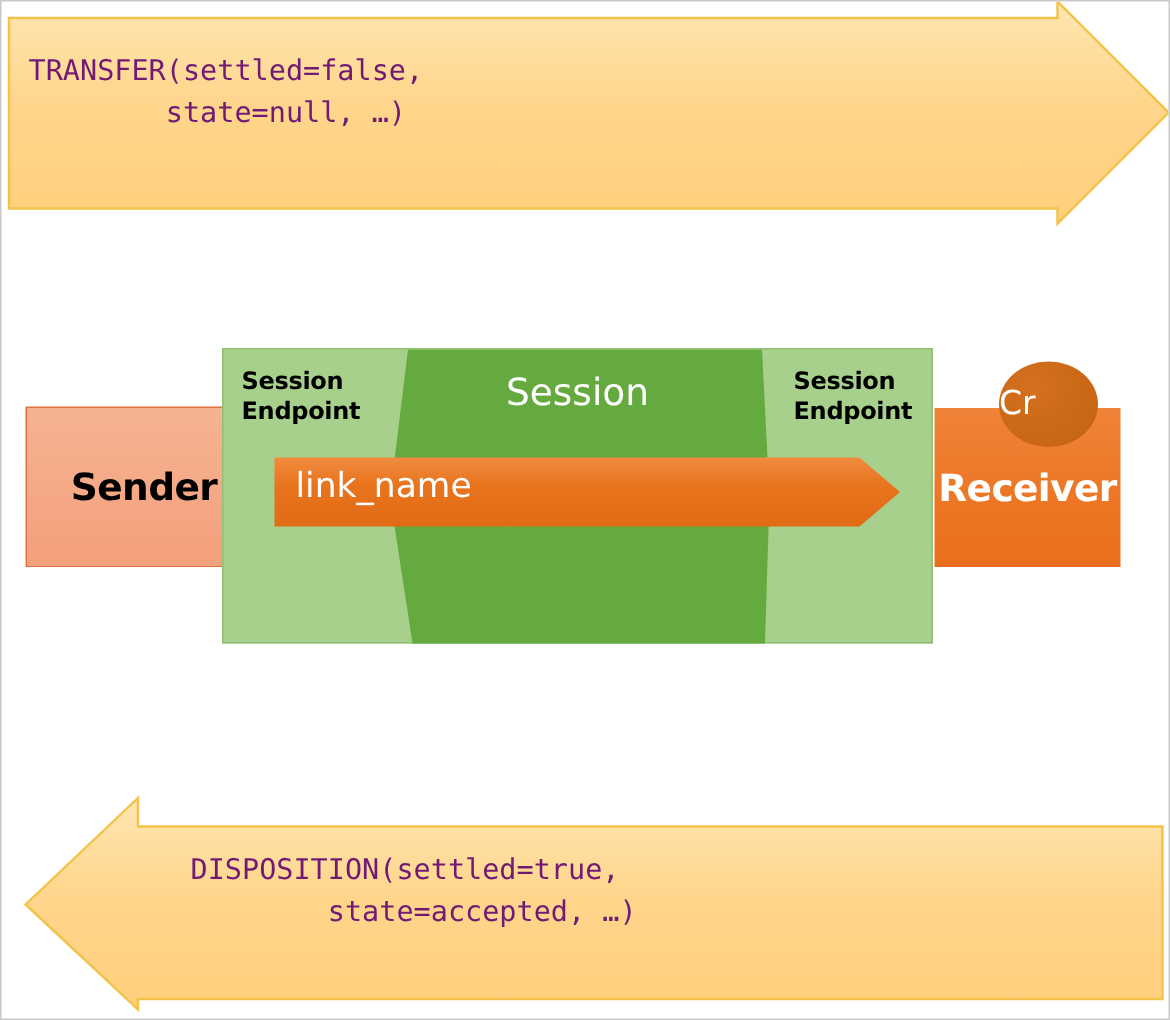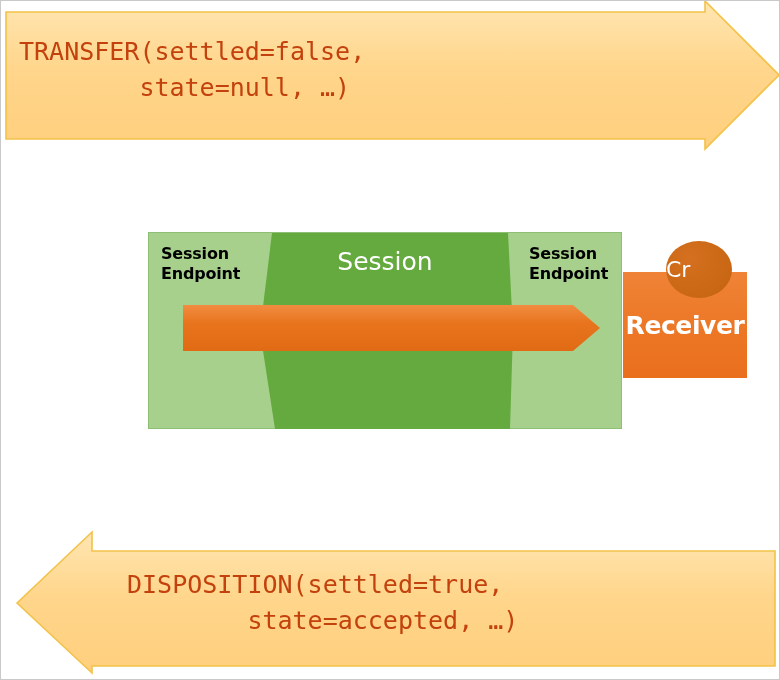--- a/index.html
+++ b/index.html
@@ -28,22 +28,22 @@
     top: 0;
     width: 780px;
     height: 680px;
     pointer-events: none;
   }
 
   
   .arrow-text {
     position: absolute;
     font-family: "DejaVu Sans Mono", "Liberation Mono", monospace;
-    font-size: 25px;
-    color: #c2410c;
+    font-size: 19px;
+    color: #701a75;
     white-space: pre;
     line-height: 1.45;
     letter-spacing: 0px;
   }
   #transfer-text {
     left: 18px;
     top: 33px;
   }
   #disposition-text {
     left: 78px;
@@ -207,20 +207,23 @@
   <div class="arrow-text" id="transfer-text"><span>TRANSFER(settled=false,</span>
 <span>        state=null, …)</span></div>
 
   <svg class="arrow-layer" viewBox="0 0 780 680" width="780" height="680" aria-hidden="true">
     <polygon points="16,602 91,531 91,550 774,550 774,665 91,665 91,672" fill="url(#gradArrowBot)" stroke="#f2c249" stroke-width="1.6"></polygon>
   </svg>
 
   <div class="arrow-text" id="disposition-text"><span>DISPOSITION(settled=true,</span>
 <span>        state=accepted, …)</span></div>
 
+  <div id="sender-box">
+    <span class="boxlabel">Sender</span>
+  </div>
 
   <div id="receiver-box">
     <span class="boxlabel">Receiver</span>
   </div>
 
   <div id="session-box">
     <svg id="session-hex" viewBox="0 0 474 197" width="474" height="197" preserveAspectRatio="none" aria-hidden="true">
       <polygon points="123,0 359,0 364,98 361,196 126,196 111,98" fill="#64aa3f"></polygon>
     </svg>
   </div>
@@ -235,18 +238,19 @@
   <svg id="link-arrow-layer" viewBox="0 0 422 52" width="422" height="52" aria-hidden="true">
     <defs>
       <linearGradient id="gradLink" x1="0" y1="0" x2="0" y2="1">
         <stop offset="0%" stop-color="#f18c41"></stop>
         <stop offset="40%" stop-color="#e8741d"></stop>
         <stop offset="100%" stop-color="#e06b14"></stop>
       </linearGradient>
     </defs>
     <polygon points="2,3 392,3 419,26 392,49 2,49" fill="url(#gradLink)"></polygon>
   </svg>
+  <div id="link-label">link_name</div>
 
   <div id="credit-bubble">
     <span class="bubble-label">Cr</span>
   </div>
 
 </div>
 
 </body></html>

